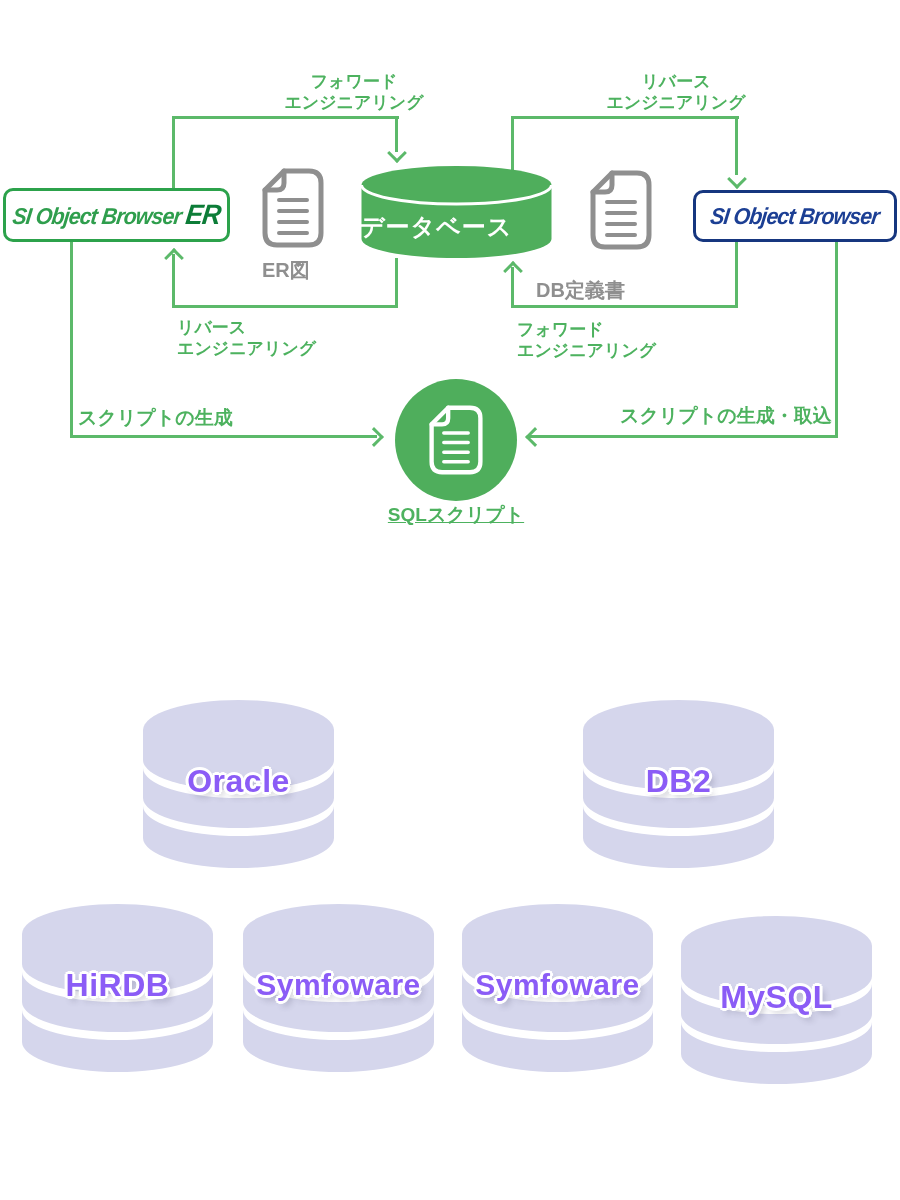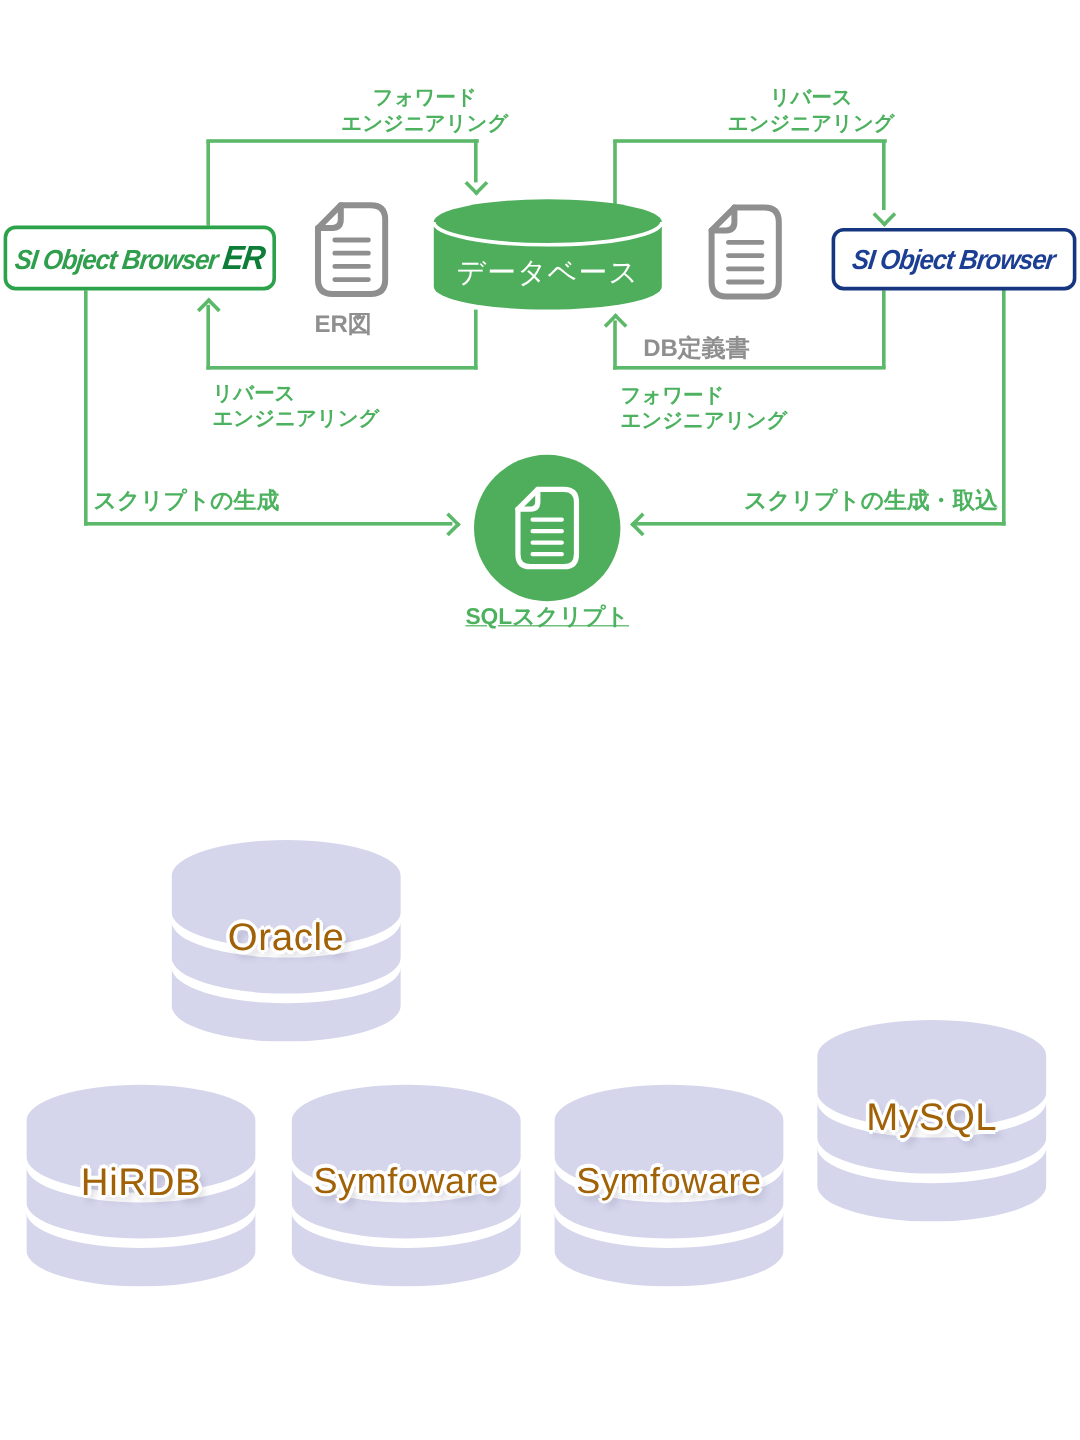--- a/index.html
+++ b/index.html
@@ -10,51 +10,51 @@
   .gl{position:absolute;background:#5cb96a;}
   .chev{position:absolute;width:11px;height:11px;border:0 solid #5cb96a;transform:rotate(45deg);}
   .chev.down{border-right-width:3px;border-bottom-width:3px;}
   .chev.up{border-left-width:3px;border-top-width:3px;}
   .chev.right{border-top-width:3px;border-right-width:3px;}
   .chev.left{border-bottom-width:3px;border-left-width:3px;}
 
   
   .glabel{position:absolute;color:#4db25f;font-weight:bold;font-size:17px;line-height:21px;white-space:nowrap;}
   .glabel.center{text-align:center;}
-  .glabel.right{text-align:left;}
+  .glabel.right{text-align:left;font-family:Liberation Mono, monospace;}
   .glabel .ln{display:block;}
 
   
   .logo-box{position:absolute;background:#fff;border-radius:10px;display:flex;align-items:center;justify-content:center;box-sizing:border-box;}
   #ob-er-box{left:3px;top:188px;width:227px;height:54px;border:3px solid #2ca24b;}
   #ob-box{left:693px;top:190px;width:204px;height:52px;border:3px solid #16367f;}
   .logo-txt{font-style:italic;font-weight:bold;white-space:nowrap;transform:skewX(-7deg) scaleX(.93);letter-spacing:-1px;}
   .logo-txt .er-main{font-size:23px;color:#2f9e4d;}
   .logo-txt .er-sfx{font-size:28px;color:#0d7d38;margin-left:5px;font-weight:bold;}
   .logo-txt .ob-main{font-size:23px;color:#1c3f94;}
 
   
   .doc{position:absolute;}
   .doc-label{position:absolute;color:#8f8f8f;font-weight:bold;font-size:20px;text-align:left;}
 
   
   #db-cylinder{position:absolute;left:360px;top:164px;width:193px;height:96px;}
   #db-cylinder svg{display:block;width:100%;height:100%;}
-  .cyl-text{position:absolute;left:0;right:0;top:63px;transform:translateY(-50%);text-align:center;
-            color:#fff;font-weight:normal;font-size:24px;letter-spacing:1px;}
+  .cyl-text{position:absolute;left:0;right:0;top:63px;transform:translateY(-50%);
+            color:#fff;font-weight:bold;font-size:24px;letter-spacing:1px;}
 
   
   .sql-circle{position:absolute;left:395px;top:379px;width:122px;height:122px;border-radius:50%;
               background:#4fae5c;display:flex;align-items:center;justify-content:center;}
 
   
   .db-cyl{position:absolute;width:191px;height:170px;}
   .db-cyl svg{display:block;width:100%;height:100%;}
   .db-label{position:absolute;left:50%;top:49%;transform:translate(-50%,-50%);
-            color:#a16207;font-weight:normal;font-size:32px;line-height:1.08;text-align:center;letter-spacing:.5px;
+            color:#8b5cf6;font-weight:bold;font-size:32px;line-height:1.08;text-align:center;letter-spacing:.5px;
             text-shadow:3px 0 0 #fff,-3px 0 0 #fff,0 3px 0 #fff,0 -3px 0 #fff,
                         2px 2px 0 #fff,-2px 2px 0 #fff,2px -2px 0 #fff,-2px -2px 0 #fff,
                         4px 5px 6px rgba(60,60,90,.30);}
   .db-label.wrap{width:130px;white-space:normal;font-size:30px;}
   .db-label.mid{font-size:30px;}
 </style>
 </head>
 <body>
 
 <div class="page">
@@ -160,39 +160,45 @@
       <use href="#doc-shape"></use>
     </svg>
   </div>
 
   <div class="db-cyl" style="left:143px;top:698px;">
     <svg viewBox="0 0 191 170">
         <use href="#db-shape"></use>
       </svg>
     <div class="db-label">Oracle</div>
   </div>
+  <div class="db-cyl" style="left:583px;top:698px;">
+    <svg viewBox="0 0 191 170">
+        <use href="#db-shape"></use>
+      </svg>
+    <div class="db-label">DB2</div>
+  </div>
 
   <div class="db-cyl" style="left:243px;top:902px;">
     <svg viewBox="0 0 191 170">
         <use href="#db-shape"></use>
       </svg>
     <div class="db-label mid">Symfoware</div>
   </div>
   <div class="db-cyl" style="left:22px;top:902px;">
     <svg viewBox="0 0 191 170">
         <use href="#db-shape"></use>
       </svg>
     <div class="db-label">HiRDB</div>
   </div>
   <div class="db-cyl" style="left:462px;top:902px;">
     <svg viewBox="0 0 191 170">
         <use href="#db-shape"></use>
       </svg>
     <div class="db-label mid">Symfoware</div>
   </div>
-  <div class="db-cyl" style="left:681px;top:848px;">
+  <div class="db-cyl" style="left:681px;top:914px;">
     <svg viewBox="0 0 191 170">
         <use href="#db-shape"></use>
       </svg>
     <div class="db-label">MySQL</div>
   </div>
 
 </div>
 
 </body></html>

